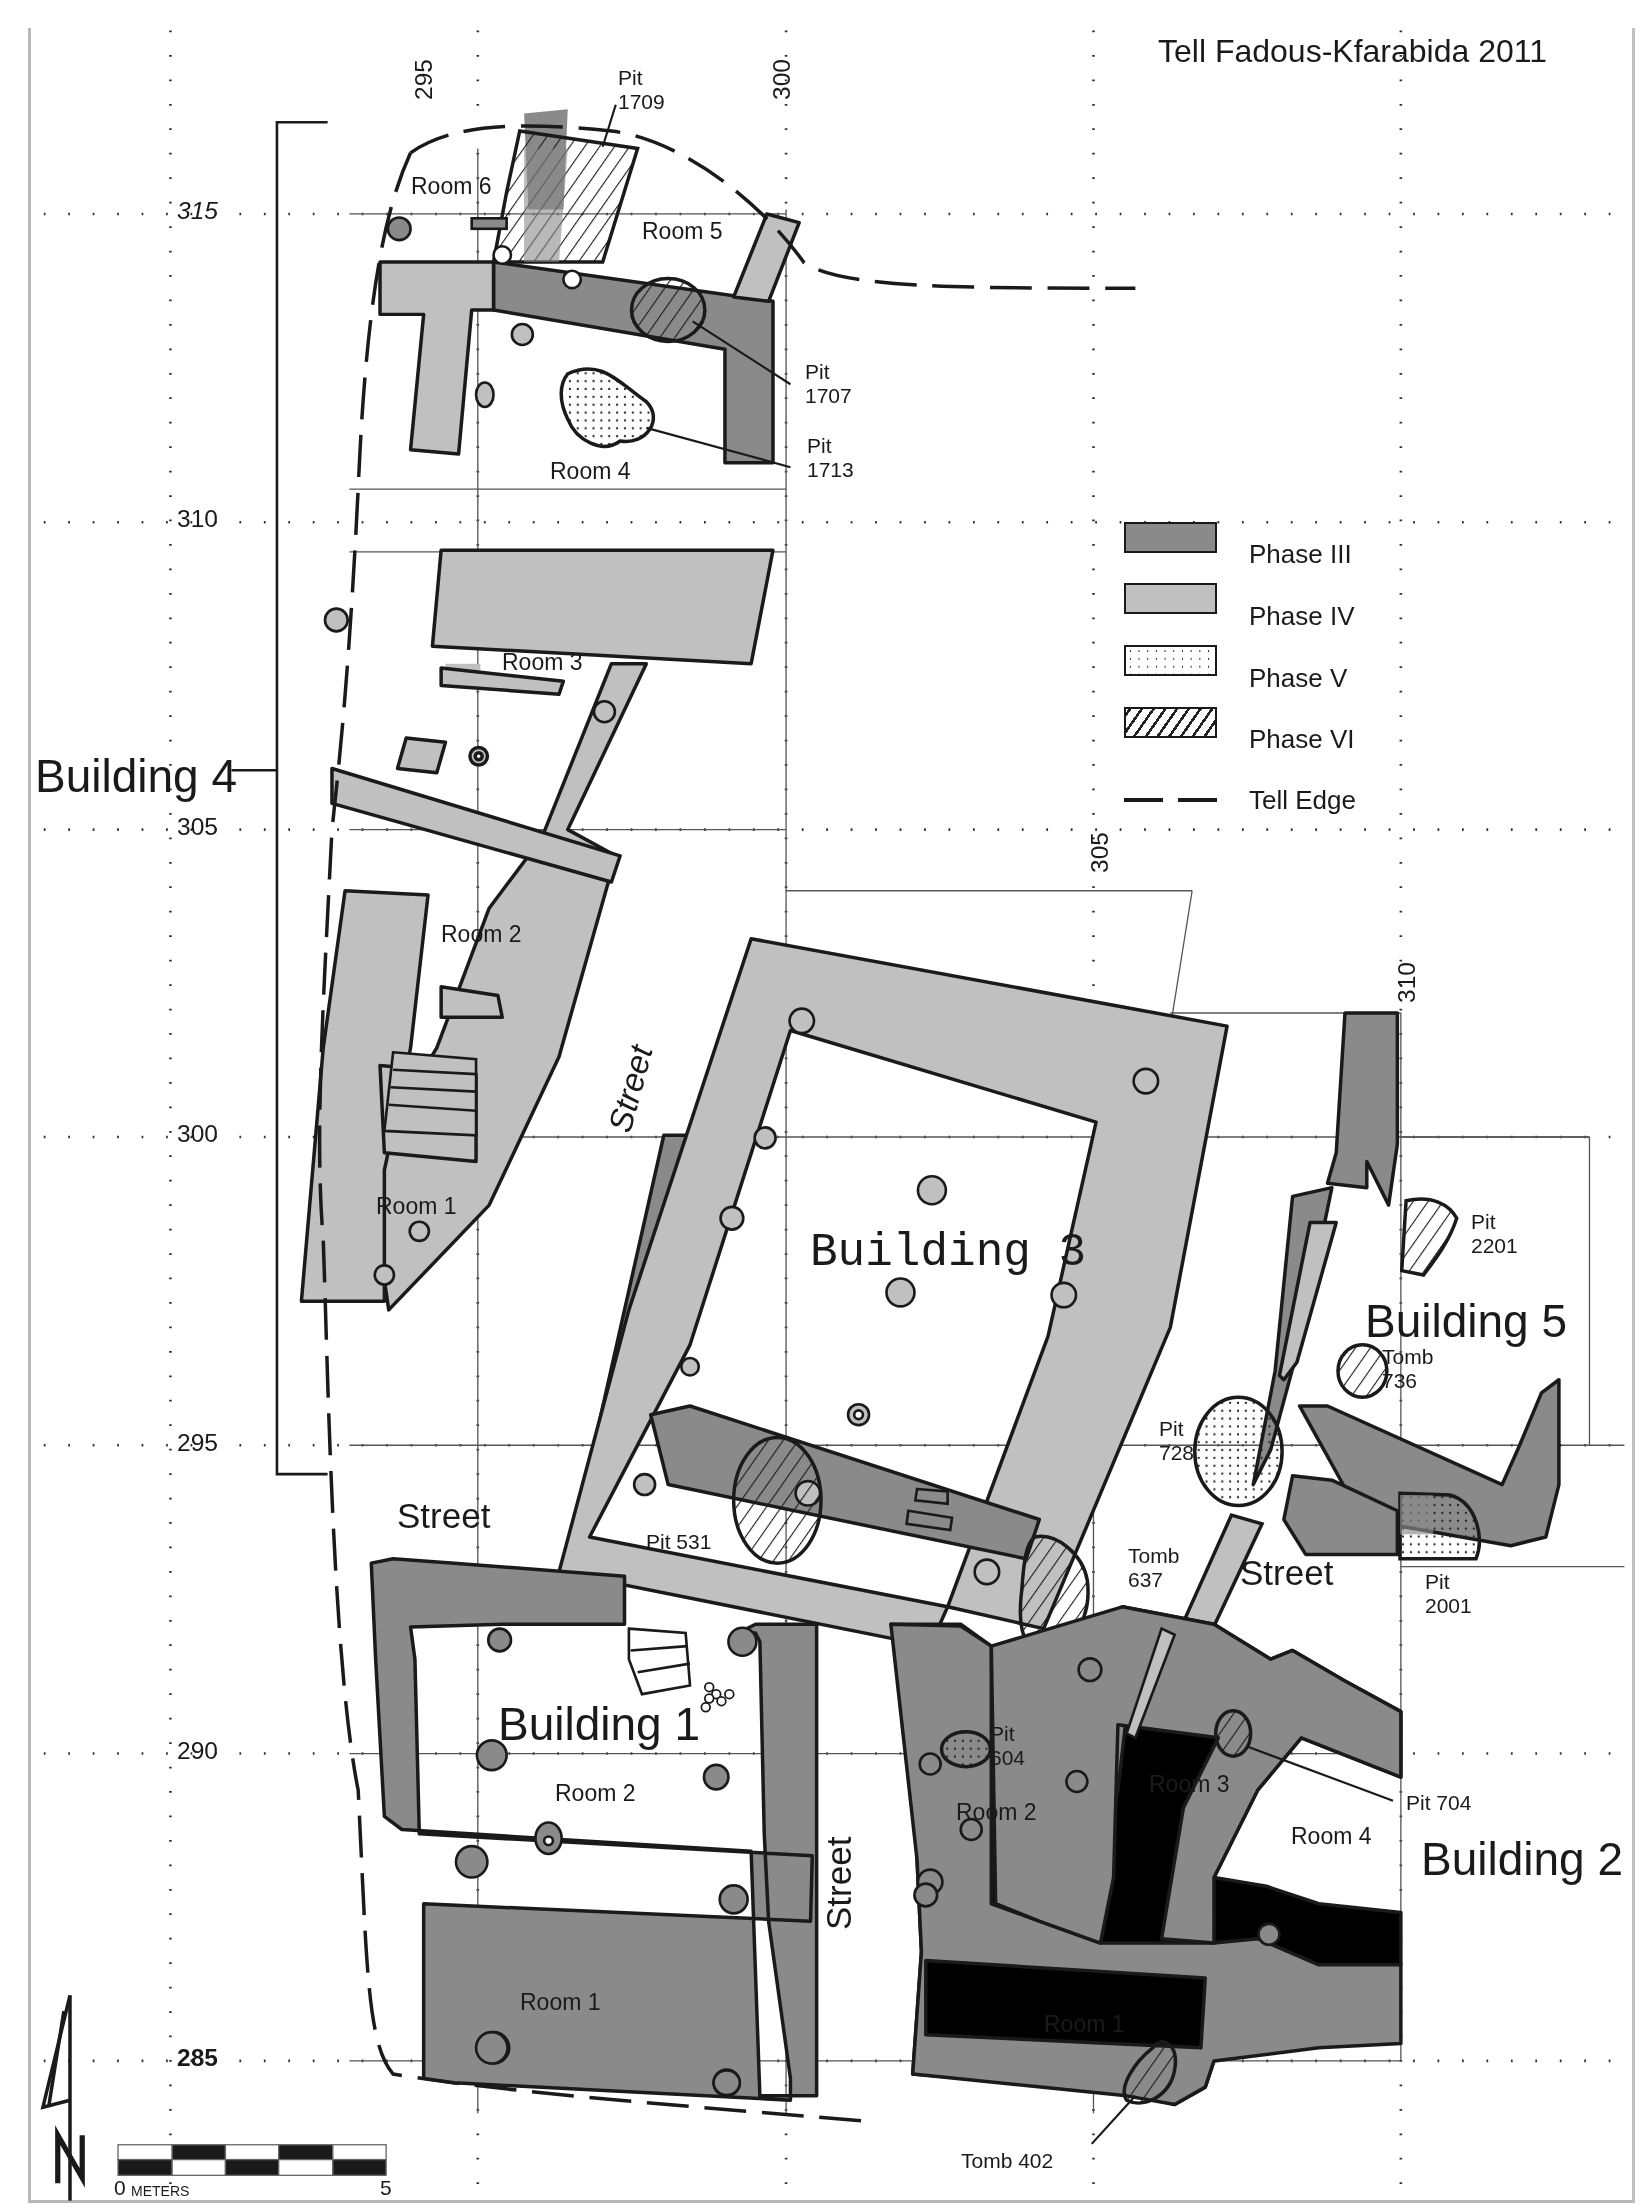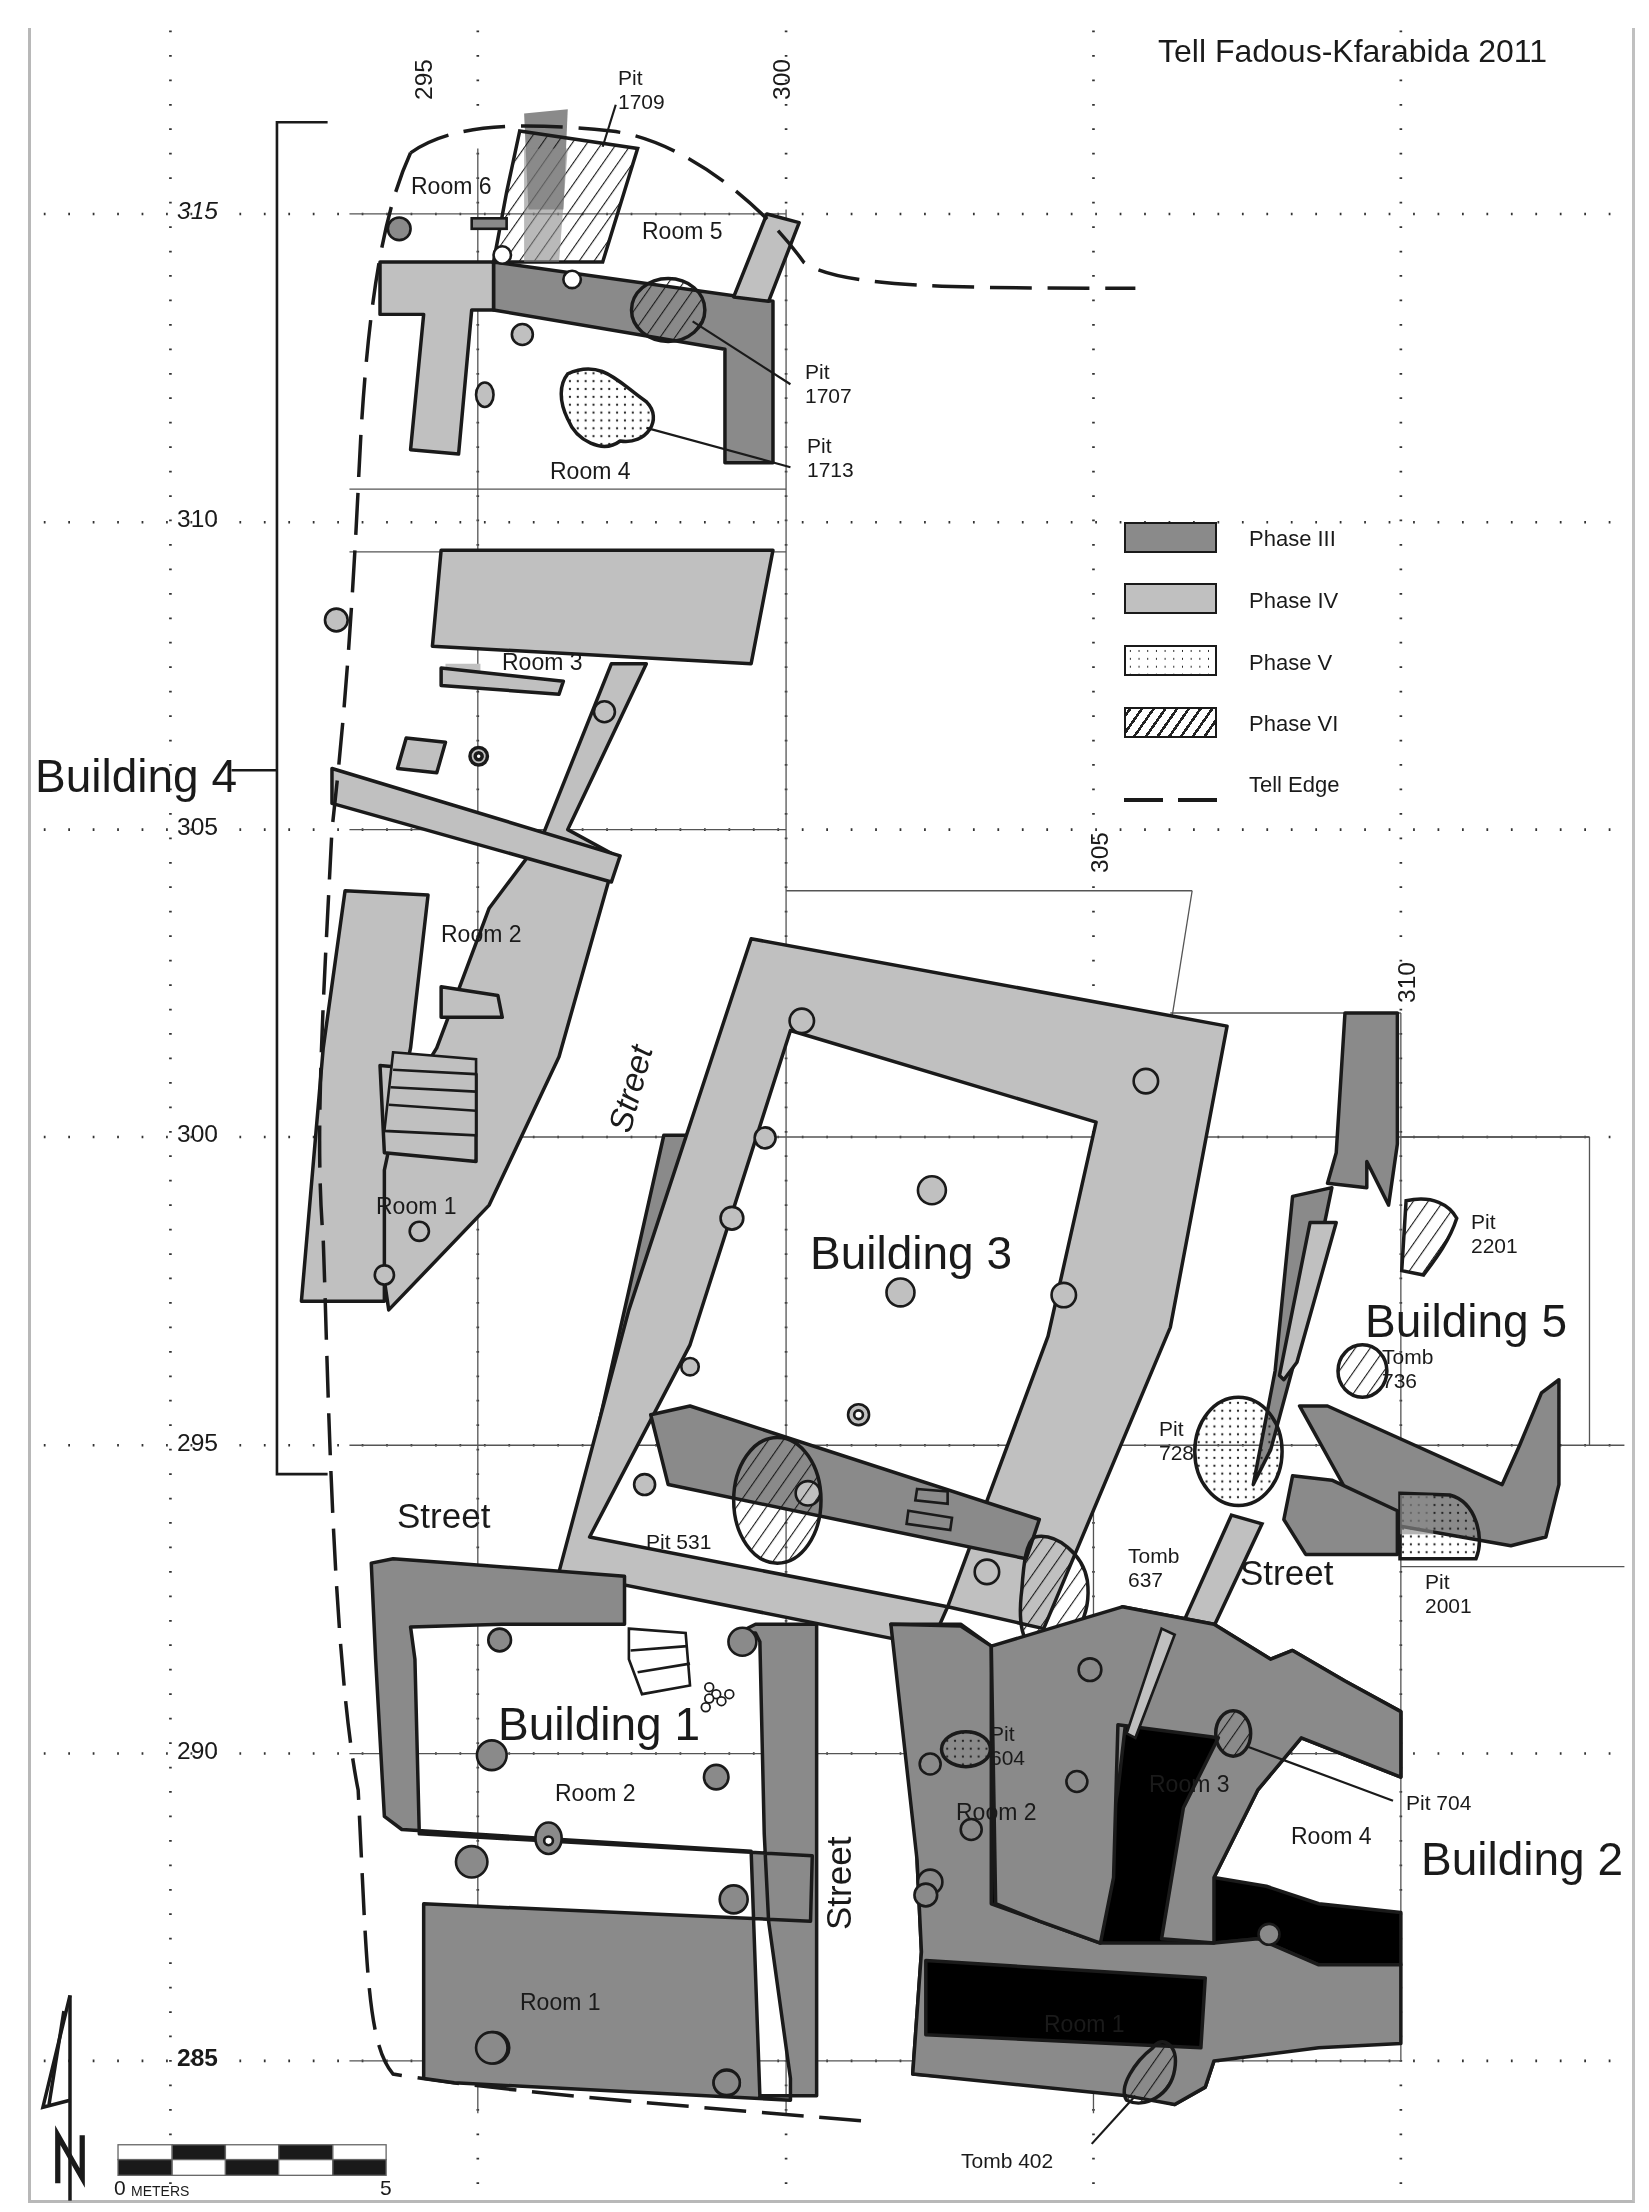--- a/index.html
+++ b/index.html
@@ -7,21 +7,21 @@
   #frame { position: absolute; left: 28px; top: 28px; width: 1607px; height: 2175px; border: 3.5px solid #b8b8b8; border-top: none; border-right: 3.5px solid #c0c0c0; box-sizing: border-box; }
   svg#map { position: absolute; left: 0; top: 0; }
   .lbl { position: absolute; color: #1a1a1a; white-space: nowrap; line-height: 1; }
   .lbl-title { font-size: 32px; margin-left: 40px; }
   .lbl-grid { font-size: 24.5px; }
   .lbl-room { font-size: 23px; }
   .lbl-feat { font-size: 21px; line-height: 1.15; }
   .lbl-bldg { font-size: 46px; }
   .lbl-street { font-size: 35px; }
   .lbl-street-v { font-size: 33px; font-style: italic; }
-  .lbl-legend { font-size: 22px; }
+  .lbl-legend { font-size: 26px; margin-top: 13px; }
   .rot-90 { transform-origin: left top; transform: rotate(-90deg); }
   .legend-swatch { position: absolute; width: 93px; height: 31px; border: 2.6px solid #1a1a1a; box-sizing: border-box; }
   .sw-III { background: #8a8a8a; }
   .sw-IV { background: #c0c0c0; }
   .sw-V { background-color: #fff; background-image: radial-gradient(#222 0.9px, transparent 1.1px); background-size: 8.7px 7.9px; }
   .sw-VI { background: repeating-linear-gradient(-55deg, #fff 0 7px, #222 7px 9.6px); }
   .legend-dash { position: absolute; width: 93px; height: 3.5px; background: linear-gradient(90deg, #1a1a1a 0 42%, transparent 42% 58%, #1a1a1a 58% 100%); }
 </style>
 </head>
 <body>
@@ -315,21 +315,21 @@
 <div class="lbl lbl-feat" style="left:807px; top:434px;">
   <div>Pit</div>
   <div>1713</div>
 </div>
 
 <div class="lbl lbl-street-v" style="left:603px; top:1127px; transform-origin:left top; transform: rotate(-75deg);">Street</div>
 <div class="lbl lbl-street" style="left:397px; top:1498px;">Street</div>
 <div class="lbl lbl-street" style="left:1240px; top:1555px;">Street</div>
 <div class="lbl lbl-street rot-90" style="left:821px; top:1930px;">Street</div>
 
-<div class="lbl lbl-bldg" style="left:810px; top:1230px;">Building 3</div>
+<div class="lbl lbl-bldg" style="left:810px; top:1230px;font-family:Liberation Mono, monospace;">Building 3</div>
 <div class="lbl lbl-feat" style="left:646px; top:1530px;">Pit 531</div>
 <div class="lbl lbl-feat" style="left:1128px; top:1544px;">
   <div>Tomb</div>
   <div>637</div>
 </div>
 
 <div class="lbl lbl-bldg" style="left:1365px; top:1298px;">Building 5</div>
 <div class="lbl lbl-feat" style="left:1471px; top:1210px;">
   <div>Pit</div>
   <div>2201</div>

